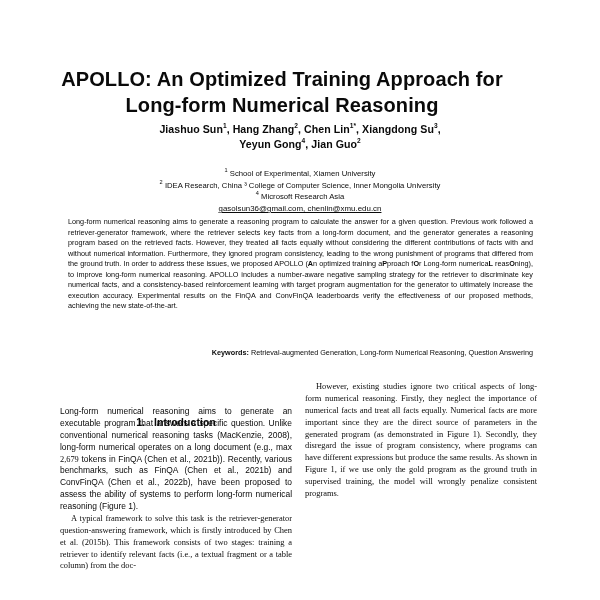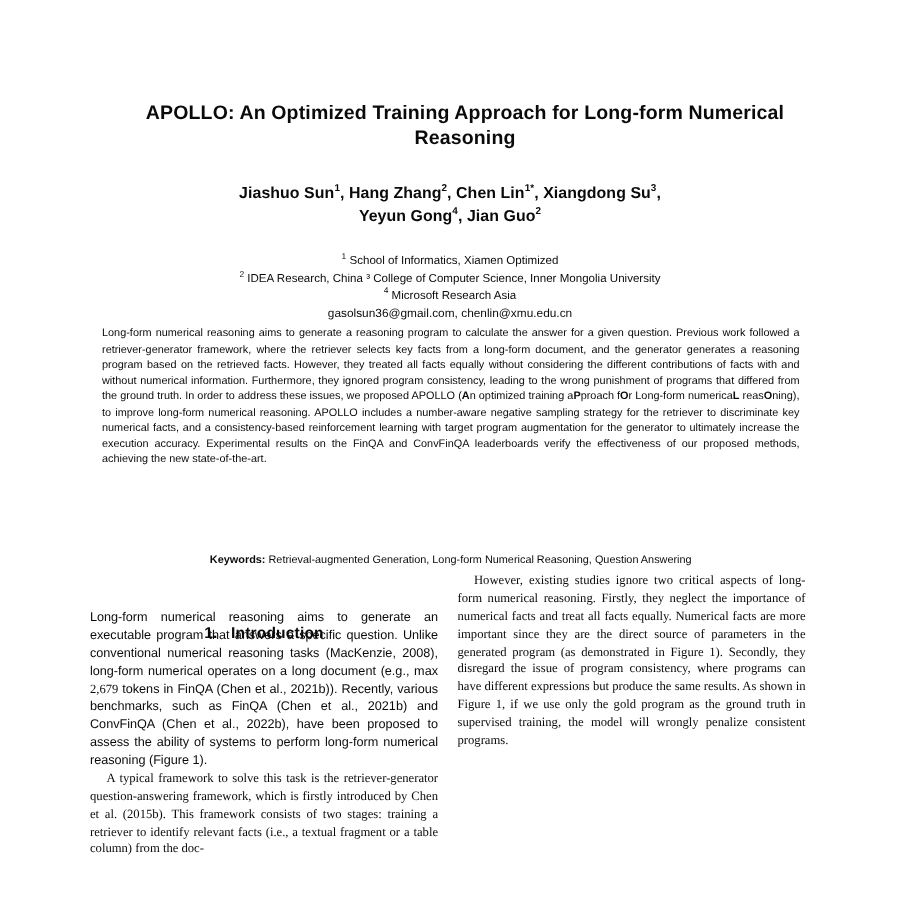--- a/index.html
+++ b/index.html
@@ -19,25 +19,25 @@
     position: relative;
     width: 600px;
     height: 600px;
     background: #ffffff;
     overflow: hidden;
   }
 
   
   .title {
     position: absolute;
-    left: 80px;
+    left: 52px;
     top: 66px;
     width: 460px;
     text-align: center;
-    font-size: 13px;
+    font-size: 20px;
     font-weight: bold;
     line-height: 1.32;
     letter-spacing: 0.1px;
   }
 
   
   .authors {
     position: absolute;
     left: 60px;
     top: 122px;
@@ -66,20 +66,21 @@
     line-height: 1.52;
     letter-spacing: 0.01px;
   }
   .affils sup {
     font-size: 5.6px;
     vertical-align: super;
     line-height: 0;
   }
   .affils .email {
     font-size: 7.9px;
+    text-decoration: underline;
   }
 
   
   .abstract-head {
     position: absolute;
     left: 60px;
     top: 216px;
     width: 480px;
     text-align: center;
     font-size: 9.2px;
@@ -96,25 +97,25 @@
     text-align: justify;
     text-justify: inter-word;
     letter-spacing: 0.005px;
   }
   .abstract-body b { font-weight: bold; }
 
   
   .keywords {
     position: absolute;
     left: 68px;
-    top: 368px;
+    top: 348px;
     width: 465px;
     font-size: 7.25px;
     line-height: 1.45;
-    text-align: center;
+    text-align: right;
   }
   .keywords .kw-label { font-weight: bold; }
 
   
   .sec-head {
     position: absolute;
     left: 60px;
     top: 384px;
     width: 232px;
     text-align: center;
@@ -153,21 +154,21 @@
     <div>
       Jiashuo Sun<sup>1</sup>, Hang Zhang<sup>2</sup>, Chen Lin<sup>1*</sup>, Xiangdong Su<sup>3</sup>,
     </div>
     <div>
       Yeyun Gong<sup>4</sup>, Jian Guo<sup>2</sup>
     </div>
   </div>
 
   <div class="affils">
     <div>
-      <sup>1</sup> <span>School of Informatics, Xiamen Optimized</span>
+      <sup>1</sup> <span>School of Experimental, Xiamen University</span>
     </div>
     <div>
       <sup>2</sup> <span>IDEA Research, China ³ College of Computer Science, Inner Mongolia University</span>
     </div>
     <div>
       <sup>4</sup> <span>Microsoft Research Asia</span>
     </div>
     <div class="email">gasolsun36@gmail.com, chenlin@xmu.edu.cn</div>
   </div>
 

